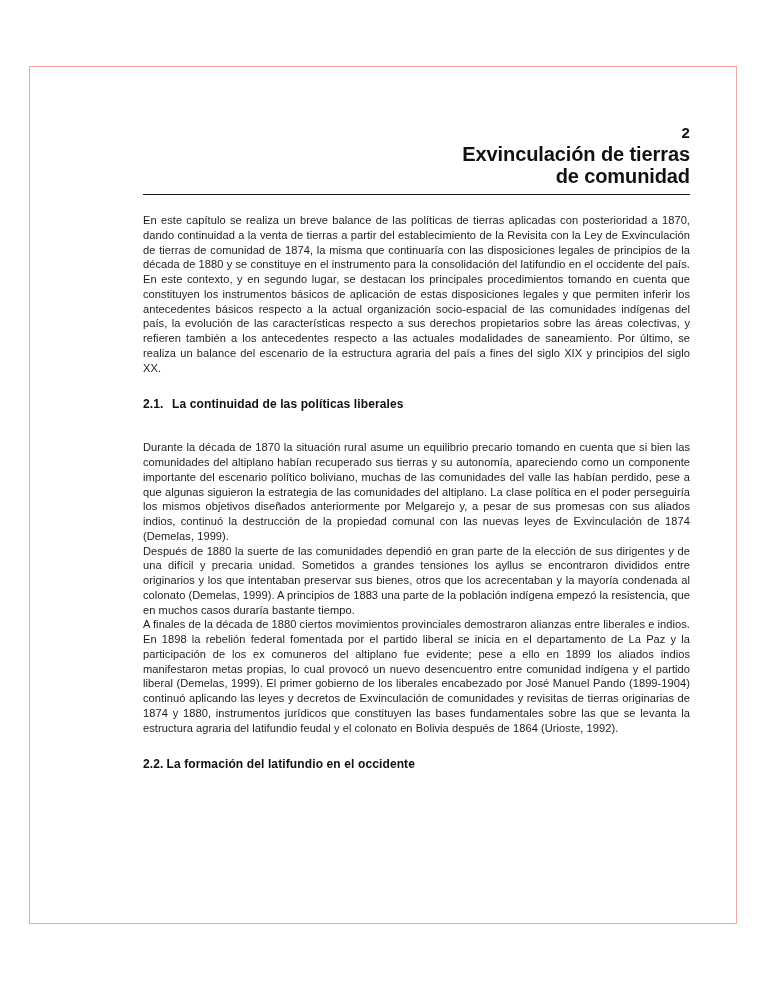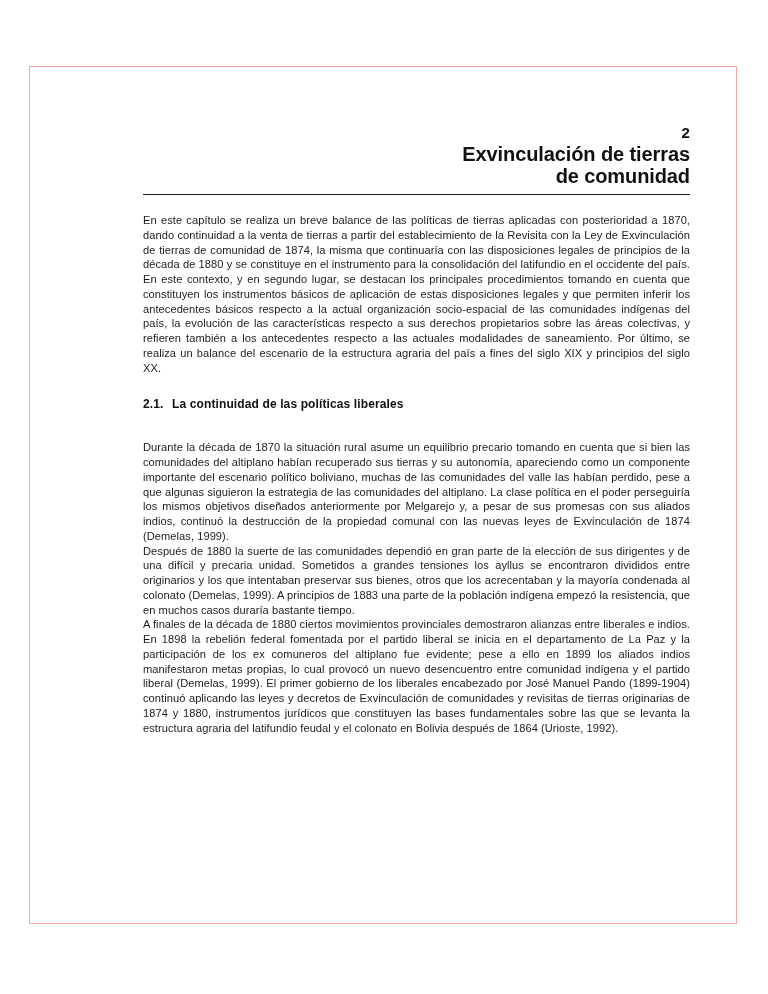--- a/index.html
+++ b/index.html
@@ -116,15 +116,18 @@
     <h2 class="section-heading with-tab gap-before-h1">
       <span class="sec-num">2.1.</span><span>La continuidad de las políticas liberales</span>
     </h2>
 
     <p class="body-para gap-after-h1">Durante la década de 1870 la situación rural asume un equilibrio precario tomando en cuenta que si bien las comunidades del altiplano habían recuperado sus tierras y su autonomía, apareciendo como un componente importante del escenario político boliviano, muchas de las comunidades del valle las habían perdido, pese a que algunas siguieron la estrategia de las comunidades del altiplano. La clase política en el poder perseguiría los mismos objetivos diseñados anteriormente por Melgarejo y, a pesar de sus promesas con sus aliados indios, continuó la destrucción de la propiedad comunal con las nuevas leyes de Exvinculación de 1874 (Demelas, 1999).</p>
 
     <p class="body-para para-gap-lg">Después de 1880 la suerte de las comunidades dependió en gran parte de la elección de sus dirigentes y de una difícil y precaria unidad. Sometidos a grandes tensiones los ayllus se encontraron divididos entre originarios y los que intentaban preservar sus bienes, otros que los acrecentaban y la mayoría condenada al colonato (Demelas, 1999). A principios de 1883 una parte de la población indígena empezó la resistencia, que en muchos casos duraría bastante tiempo.</p>
 
     <p class="body-para para-gap-lg">A finales de la década de 1880 ciertos movimientos provinciales demostraron alianzas entre liberales e indios. En 1898 la rebelión federal fomentada por el partido liberal se inicia en el departamento de La Paz y la participación de los ex comuneros del altiplano fue evidente; pese a ello en 1899 los aliados indios manifestaron metas propias, lo cual provocó un nuevo desencuentro entre comunidad indígena y el partido liberal (Demelas, 1999). El primer gobierno de los liberales encabezado por José Manuel Pando (1899-1904) continuó aplicando las leyes y decretos de Exvinculación de comunidades y revisitas de tierras originarias de 1874 y 1880, instrumentos jurídicos que constituyen las bases fundamentales sobre las que se levanta la estructura agraria del latifundio feudal y el colonato en Bolivia después de 1864 (Urioste, 1992).</p>
 
+    <h2 class="section-heading tight gap-before-h2">
+      <span class="sec-num">2.2.</span><span>La formación del latifundio en el occidente</span>
+    </h2>
 
   </div>
 </div>
 
 </body></html>

